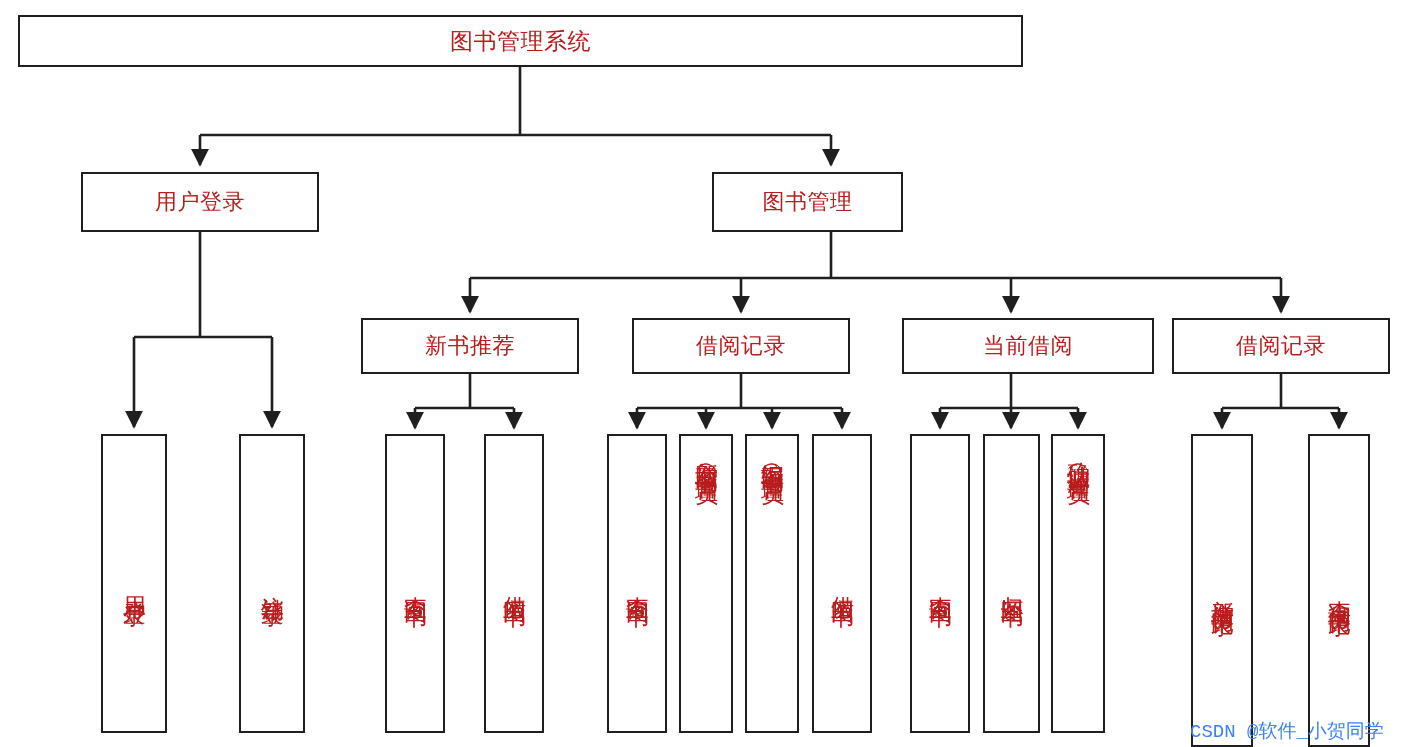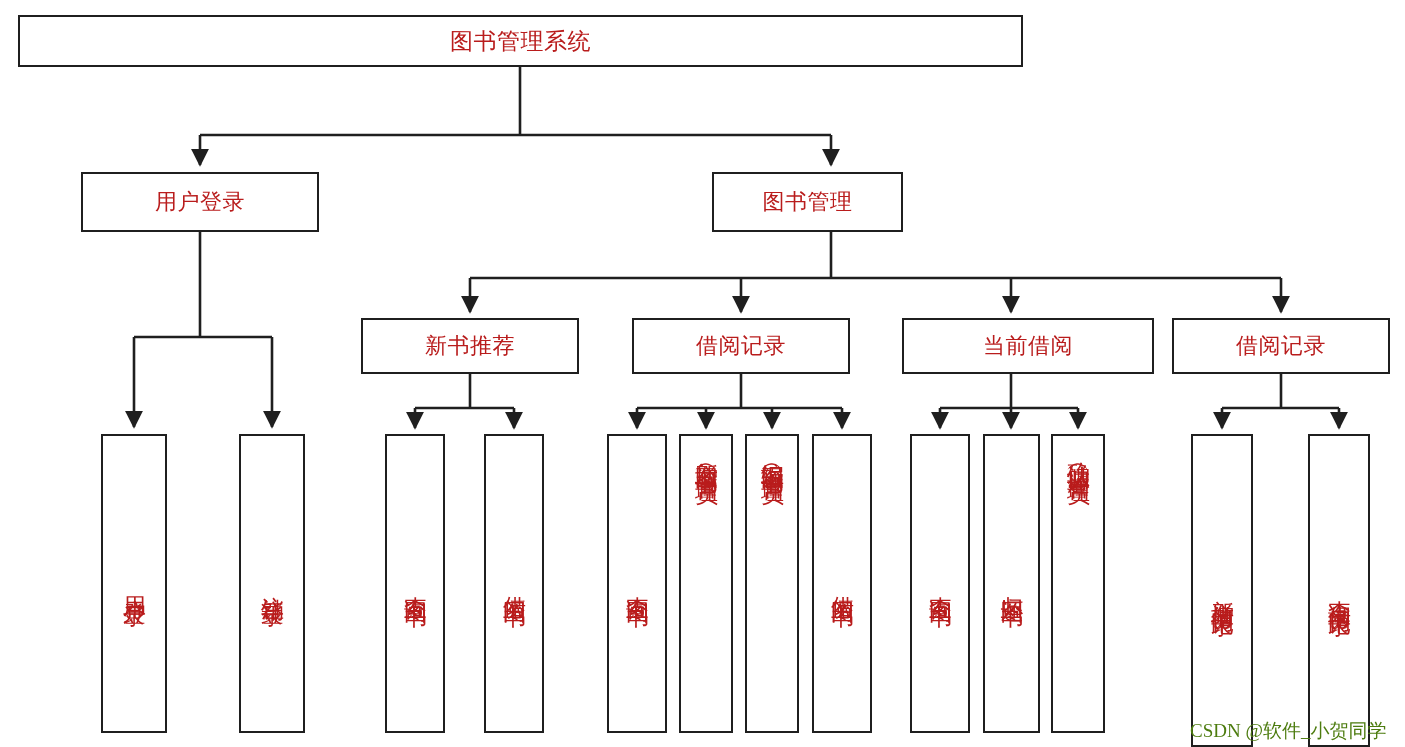--- a/index.html
+++ b/index.html
@@ -57,24 +57,24 @@
     line-height: 1.12;
     letter-spacing: 3px;
     white-space: nowrap;
   }
   .v-node.v-mid {
     align-items: center;
     padding-top: 0;
   }
   .watermark {
     position: absolute;
-    color: #4d7c0f;
+    color: #3b82f6;
     font-size: 19px;
     white-space: nowrap;
-    font-family: Liberation Serif, serif;
+    font-family: Liberation Mono, monospace;
   }
 </style>
 </head>
 <body>
 
 <div id="canvas">
 
   <svg id="wires" viewBox="0 0 1405 747" xmlns="http://www.w3.org/2000/svg">
     <defs>
       <marker id="arrow" viewBox="0 0 10 10" refX="9" refY="5" markerWidth="7" markerHeight="7" orient="auto-start-reverse">

